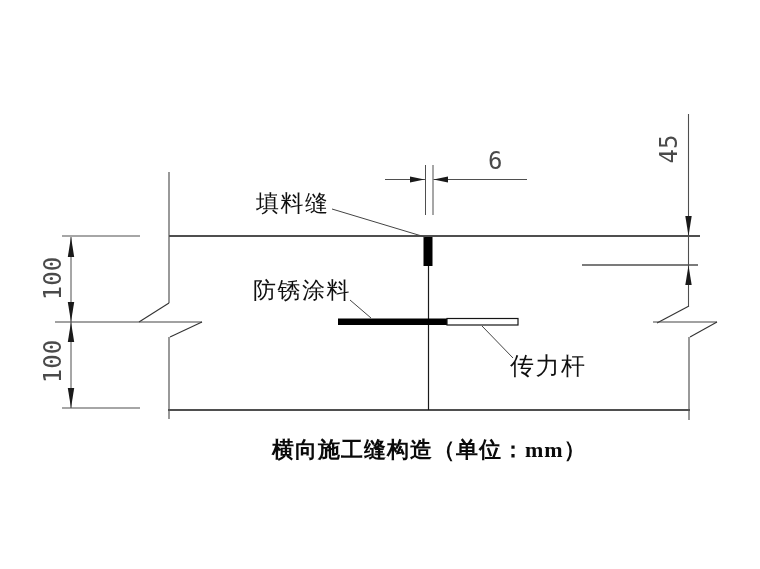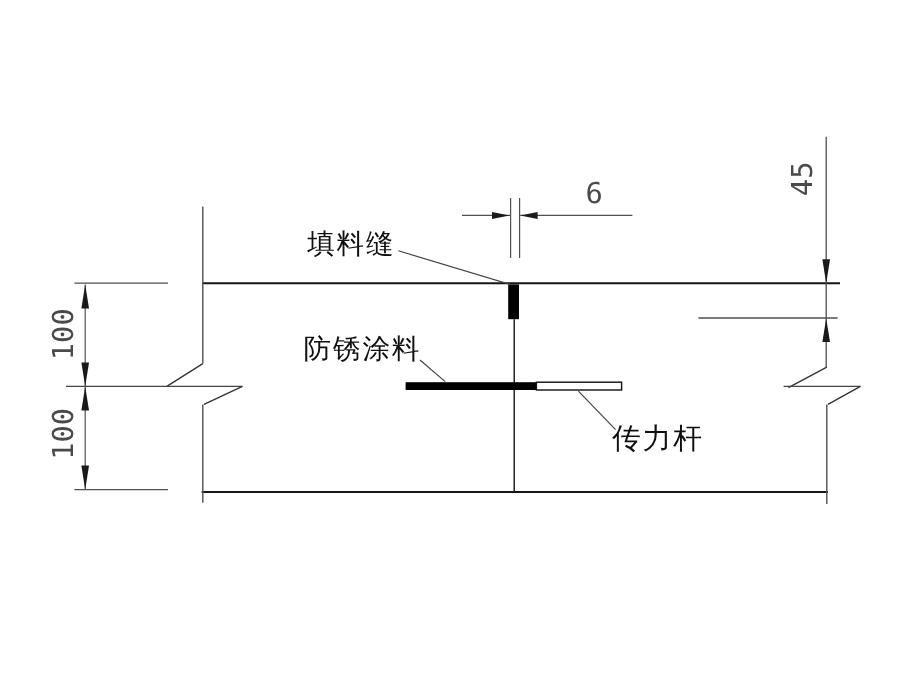--- a/index.html
+++ b/index.html
@@ -105,13 +105,14 @@
   <div class="lbl lbl-cn" style="left:253px;top:279px;">防锈涂料</div>
 
   <div class="dimnum" style="left:488px;top:149px;">6</div>
 
   <div class="dimnum rot" style="left:648px;top:136px;width:44px;height:26px;">45</div>
 
   <div class="dimnum rot" style="left:23px;top:266px;width:60px;height:25px;">100</div>
 
   <div class="dimnum rot" style="left:23px;top:349px;width:60px;height:25px;">100</div>
 
+  <div class="caption">横向施工缝构造（单位：mm）</div>
 </div>
 
 </body></html>

